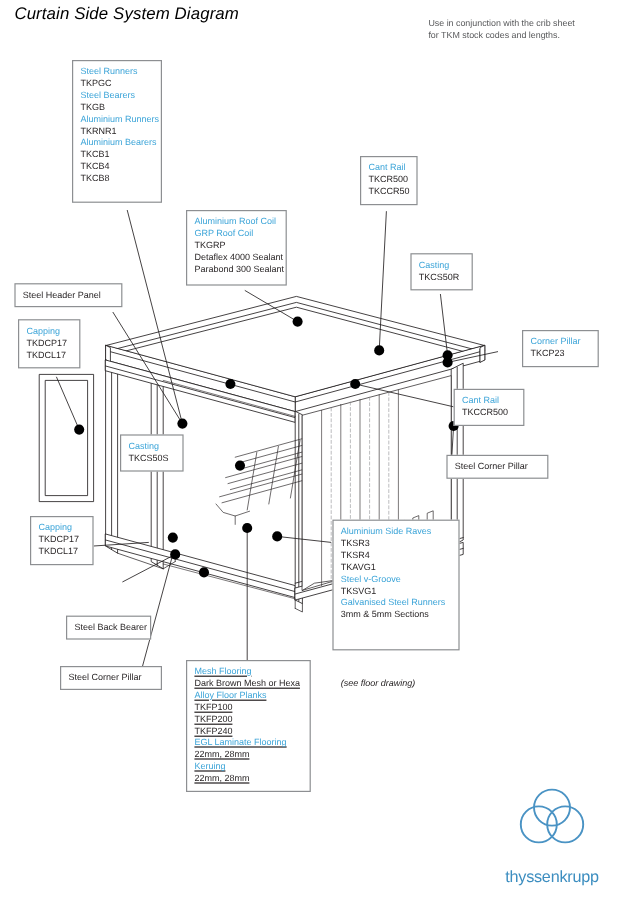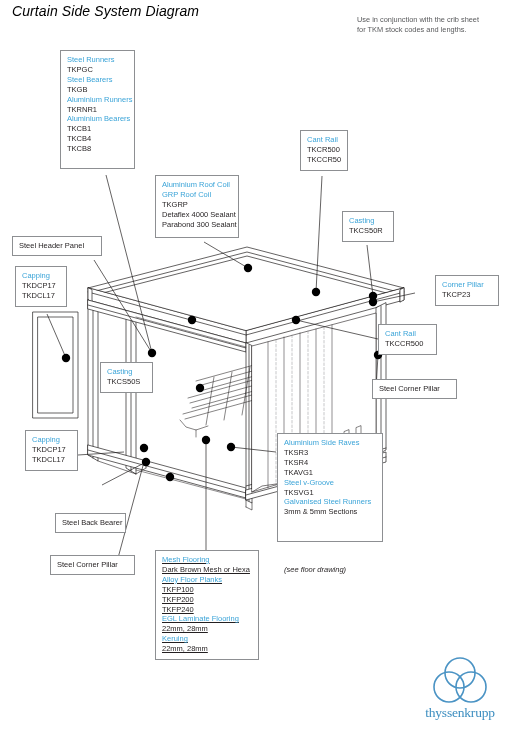--- a/index.html
+++ b/index.html
@@ -22,22 +22,22 @@
     position:absolute;border:1px solid #8d8f92;background:#ffffff;
     box-sizing:border-box;padding:4px 6px 4px 6px;z-index:40;
   }
   .cbox div{font-size:7.5px;line-height:9.9px;white-space:nowrap;}
   .bl{color:#3ba4d8;}
   .bk{color:#231f20;}
   .it{font-style:italic;color:#231f20;margin-top:48px;}
   #art{position:absolute;left:0;top:0;width:521px;height:750px;z-index:10;}
   #logo{position:absolute;left:410px;top:655px;width:100px;height:85px;z-index:30;}
   #logo .lbl{
-    position:absolute;left:0;top:50px;width:100px;text-align:center;
-    font-size:13.5px;color:#3d8ec0;letter-spacing:-.2px;font-family:Liberation Serif, serif;
+    position:absolute;left:0;top:68px;width:100px;text-align:center;
+    font-size:13.5px;color:#3d8ec0;letter-spacing:-.2px;
   }
 </style>
 </head>
 <body>
 
 <div id="page-title">Curtain Side System Diagram</div>
 <div id="note">Use in conjunction with the crib sheet for TKM stock codes and lengths.</div>
 
 <svg id="art" viewBox="0 0 521 750" xmlns="http://www.w3.org/2000/svg">
   <g fill="none" stroke="#231f20" stroke-width="0.7" stroke-linejoin="round" stroke-linecap="round">

